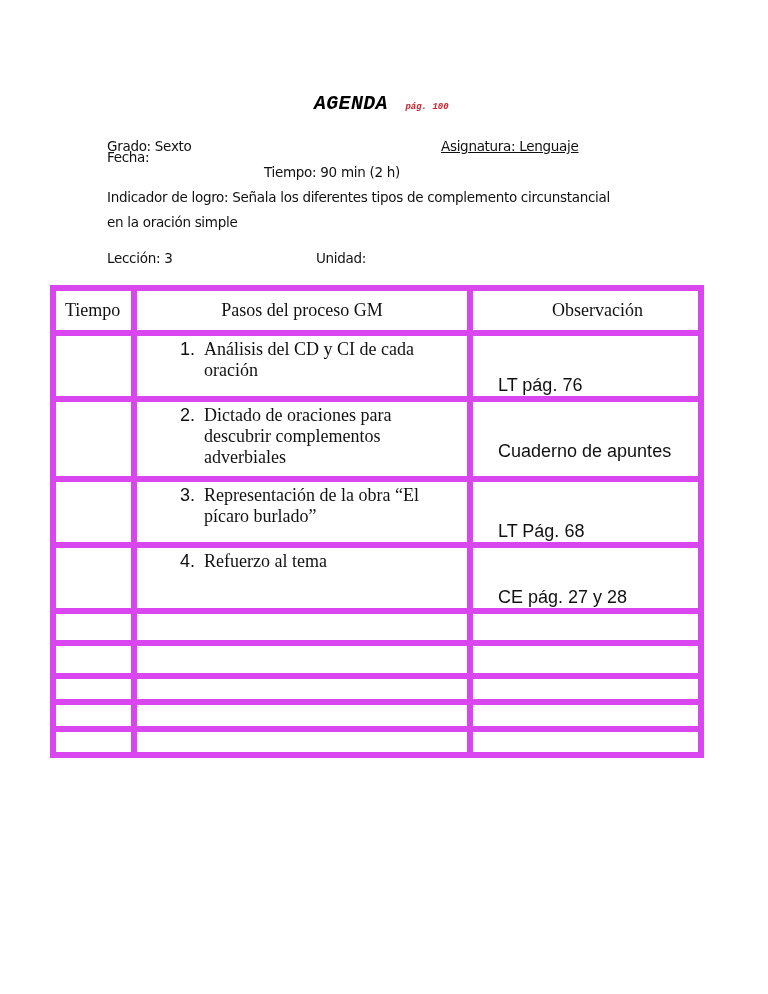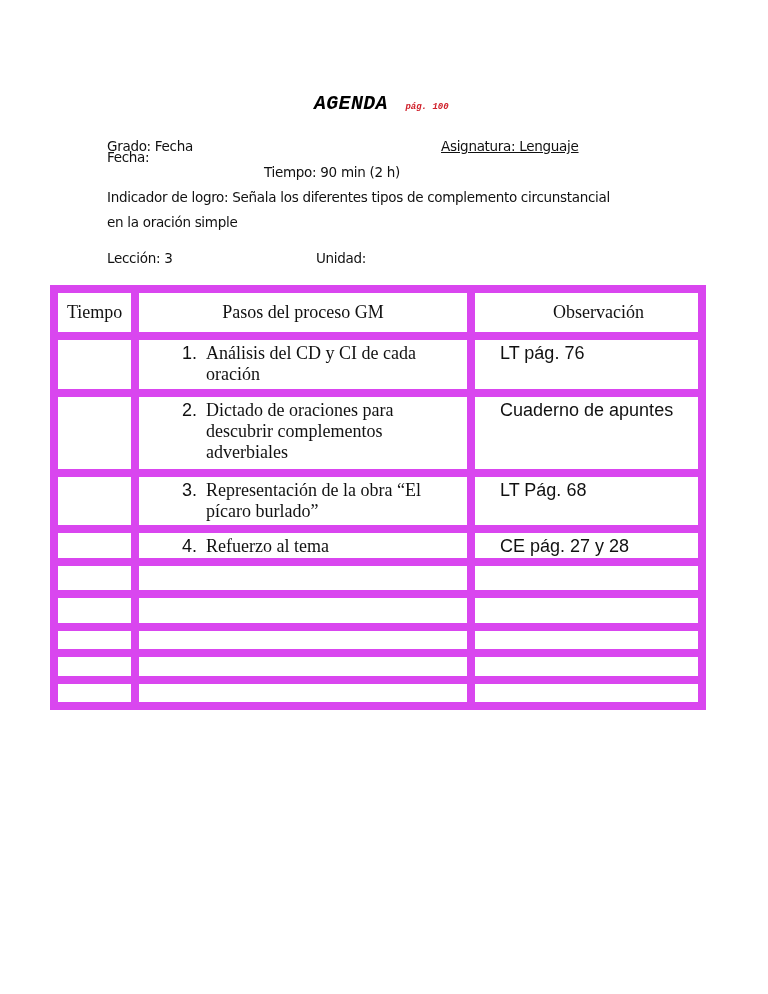--- a/index.html
+++ b/index.html
@@ -46,21 +46,21 @@
     }
     table.agenda {
       position: absolute;
       top: 285px;
       left: 50px;
       width: 648px;
       border-collapse: collapse;
       table-layout: fixed;
     }
     table.agenda td, table.agenda th {
-      border: 8px solid #d946ef;
+      border: 6px solid #d946ef;
       padding: 0;
       vertical-align: top;
     }
     table.agenda td.obs-col, table.agenda th.obs-col {
       border-left-width: 1px;
       padding-left: 24px;
     }
     table.agenda th {
       font-family: "Liberation Serif", serif;
       font-weight: normal;
@@ -89,31 +89,32 @@
       width: 24px;
       flex: none;
     }
     .step-text {
       flex: 1;
       font-family: Liberation Serif, serif;
     }
     .obs {
       padding-left: 1px;
       padding-top: 3px;
+      margin-top: 36px;
     }
   </style>
 </head>
 <body>
 
 <div class="title-line">
   <span class="agenda-title">AGENDA</span>
   <span class="agenda-page">pág. 100</span>
 </div>
 
-<div class="info" style="top:138px; left:107px;">Grado: Fecha</div>
+<div class="info" style="top:138px; left:107px;">Grado: Sexto</div>
 <div class="info" style="top:138px; left:441px;text-decoration:underline;">Asignatura: Lenguaje</div>
 <div class="info" style="top:149px; left:107px;">Fecha:</div>
 <div class="info" style="top:164px; left:264px;">Tiempo: 90 min (2 h)</div>
 <div class="info" style="top:189px; left:107px;">Indicador de logro: Señala los diferentes tipos de complemento circunstancial</div>
 <div class="info" style="top:214px; left:107px;">en la oración simple</div>
 <div class="info" style="top:250px; left:107px;">Lección: 3</div>
 <div class="info" style="top:250px; left:316px;">Unidad:</div>
 
 <table class="agenda">
   <colgroup>

